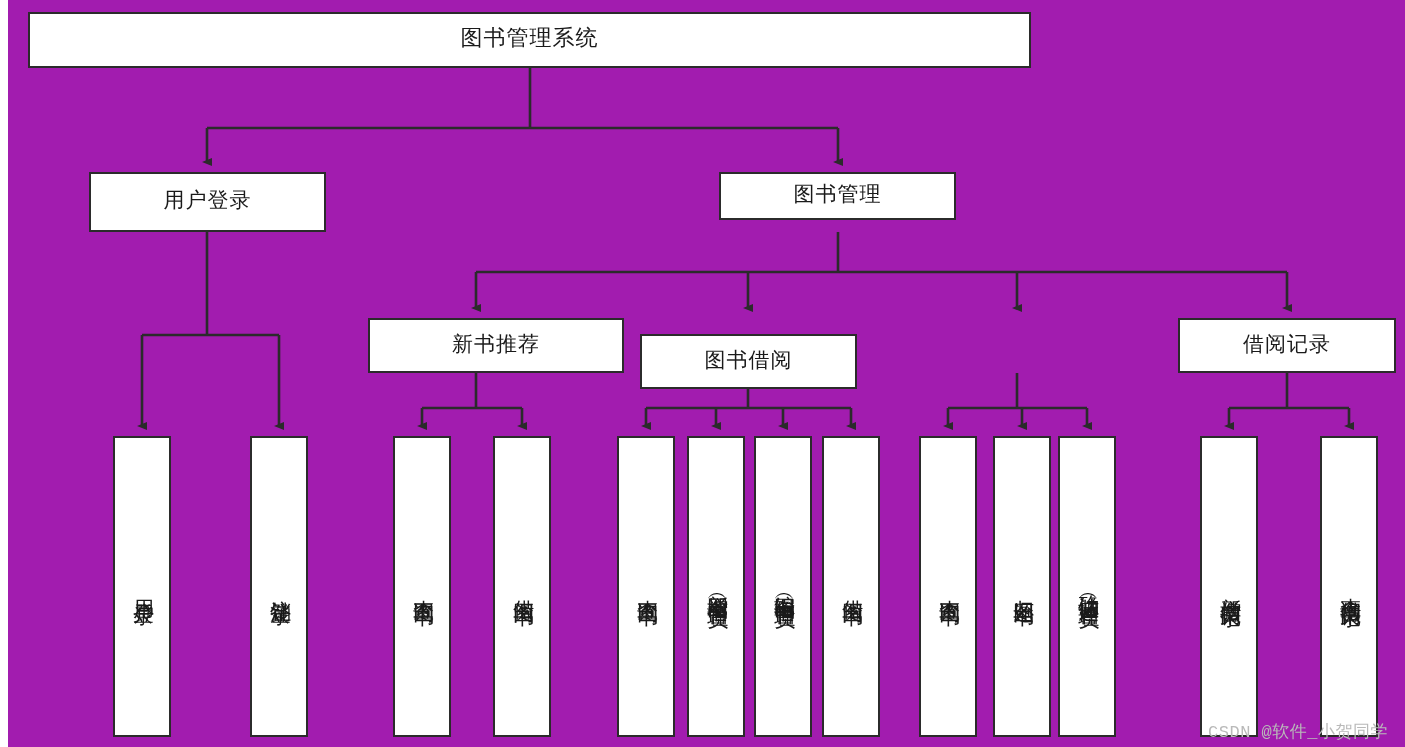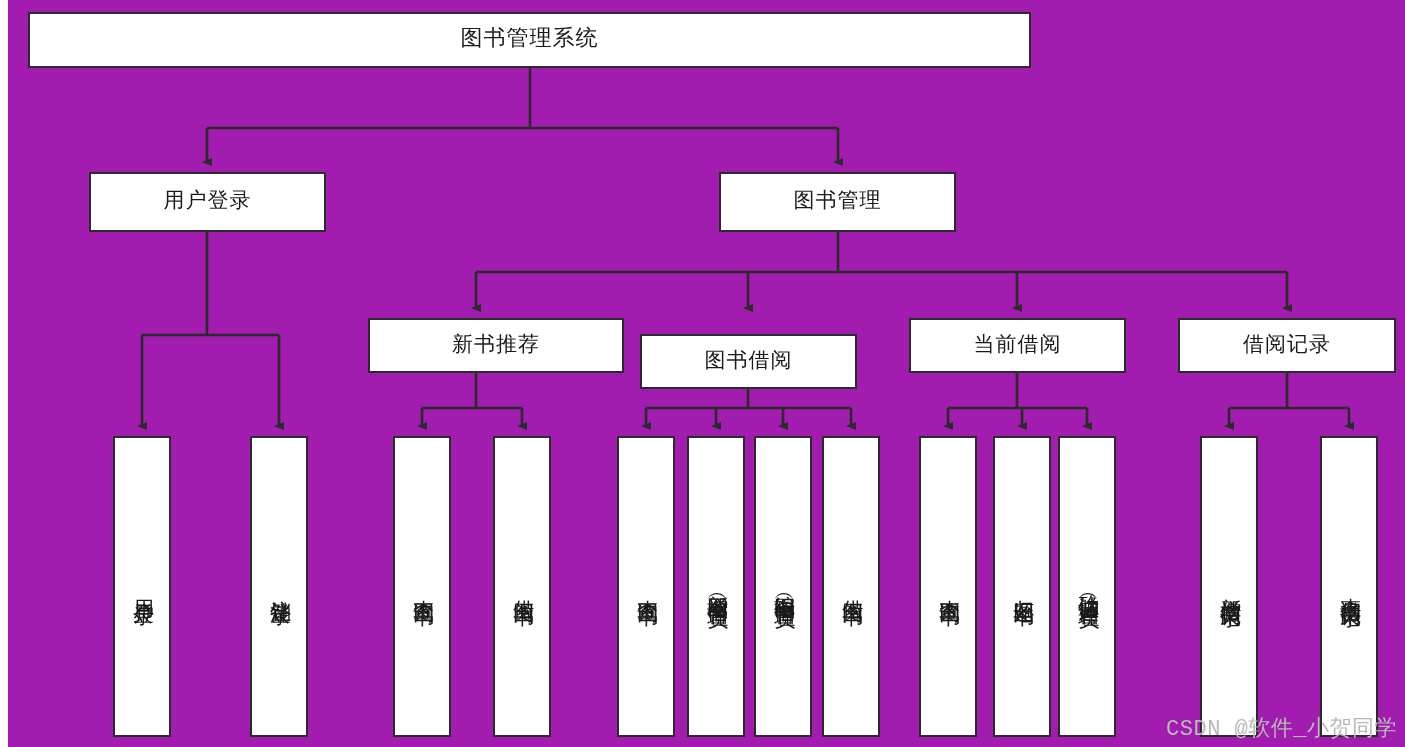--- a/index.html
+++ b/index.html
@@ -53,23 +53,23 @@
     line-height: 1.32;
     letter-spacing: 2px;
     white-space: nowrap;
     color: #1a1a1a;
   }
   .hlabel {
     white-space: nowrap;
   }
   #watermark {
     position: absolute;
-    right: 16px;
+    right: 25px;
     bottom: 4px;
-    font-size: 22px;
+    font-size: 17px;
     color: #b9b9b9;
     letter-spacing: 0.5px;
     white-space: nowrap;
     pointer-events: none;
   }
 </style>
 </head>
 <body>
 
 <div id="canvas">
@@ -124,32 +124,29 @@
     </g>
   </svg>
 
   <div class="node horiz root" id="node-root" style="left: 20px; top: 12px; width: 1003px; height: 56px;">
     <span class="hlabel">图书管理系统</span>
   </div>
 
   <div class="node horiz" id="node-l1-0" style="left: 81px; top: 172px; width: 237px; height: 60px;">
     <span class="hlabel">用户登录</span>
   </div>
-  <div class="node horiz" id="node-l1-1" style="left: 711px; top: 172px; width: 237px; height: 60px;">
+  <div class="node horiz" id="node-l1-1" style="left: 711px; top: 172px; width: 237px; height: 48px;">
     <span class="hlabel">图书管理</span>
   </div>
 
   <div class="node horiz" id="node-l2-0" style="left: 360px; top: 318px; width: 256px; height: 55px;">
     <span class="hlabel">新书推荐</span>
   </div>
   <div class="node horiz" id="node-l2-1" style="left: 632px; top: 334px; width: 217px; height: 55px;">
     <span class="hlabel">图书借阅</span>
-  </div>
-  <div class="node horiz" id="node-l2-2" style="left: 901px; top: 318px; width: 217px; height: 55px;">
-    <span class="hlabel">当前借阅</span>
   </div>
   <div class="node horiz" id="node-l2-3" style="left: 1170px; top: 318px; width: 218px; height: 55px;">
     <span class="hlabel">借阅记录</span>
   </div>
 
   <div class="node leaf" id="node-leaf-0" style="left: 105px; top: 436px; width: 58px; height: 301px;">
     <span class="vlabel">用户登录</span>
   </div>
   <div class="node leaf" id="node-leaf-1" style="left: 242px; top: 436px; width: 58px; height: 301px;">
     <span class="vlabel">注销登录</span>

